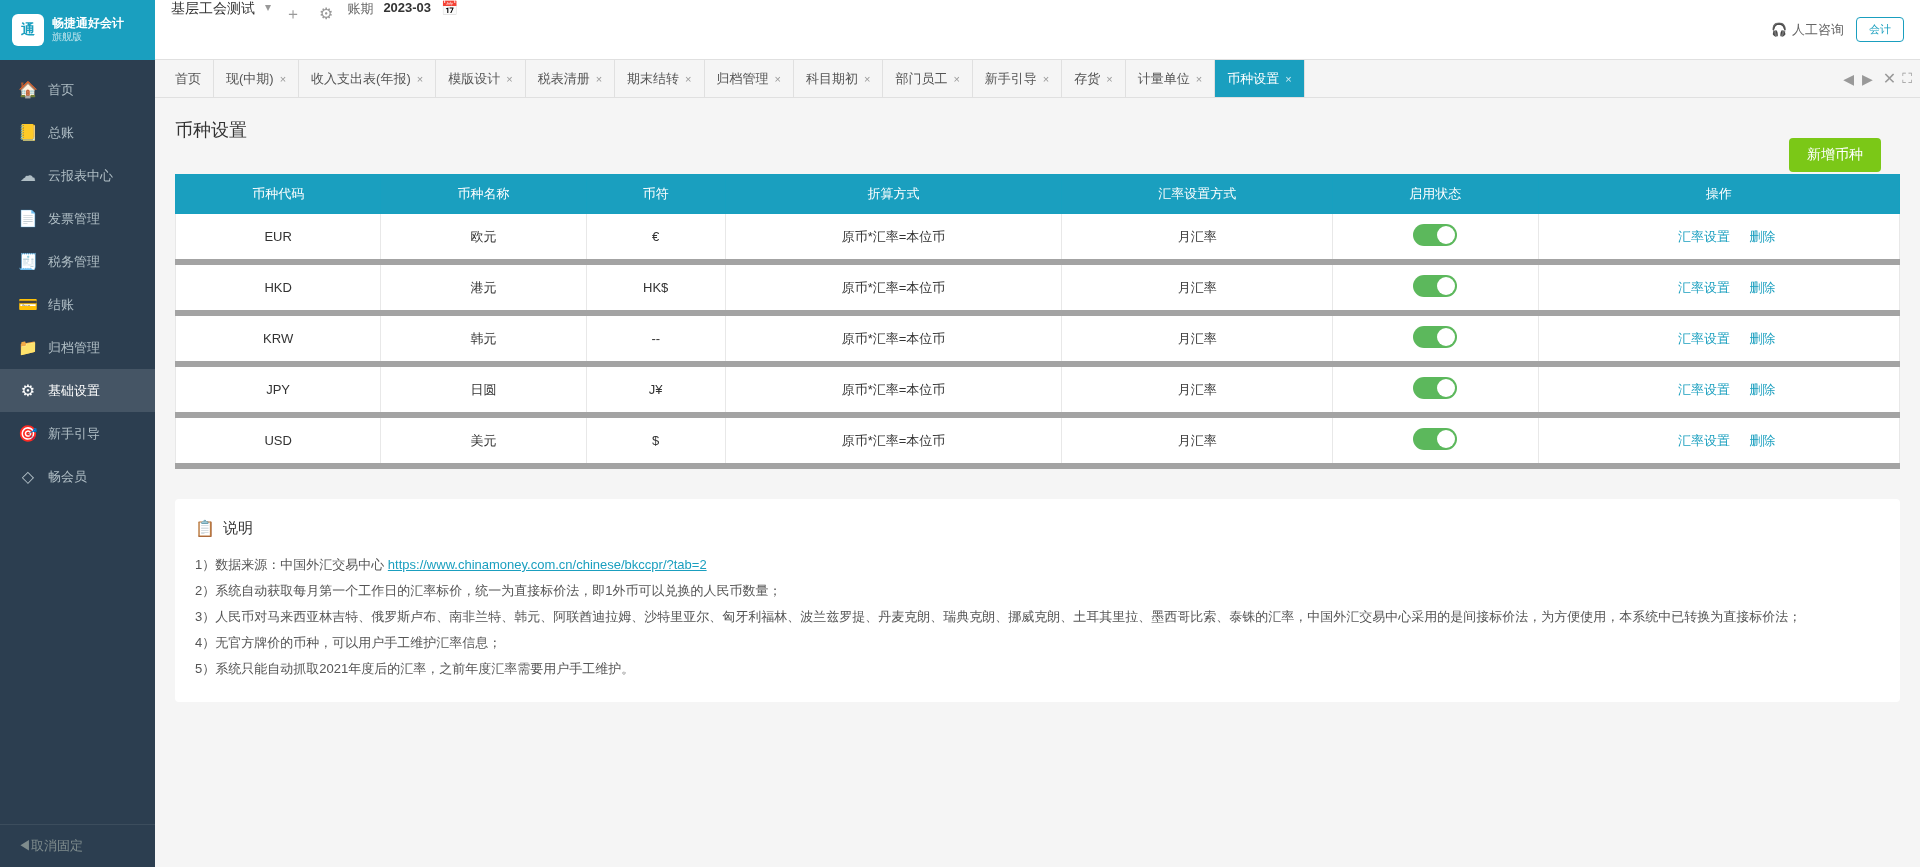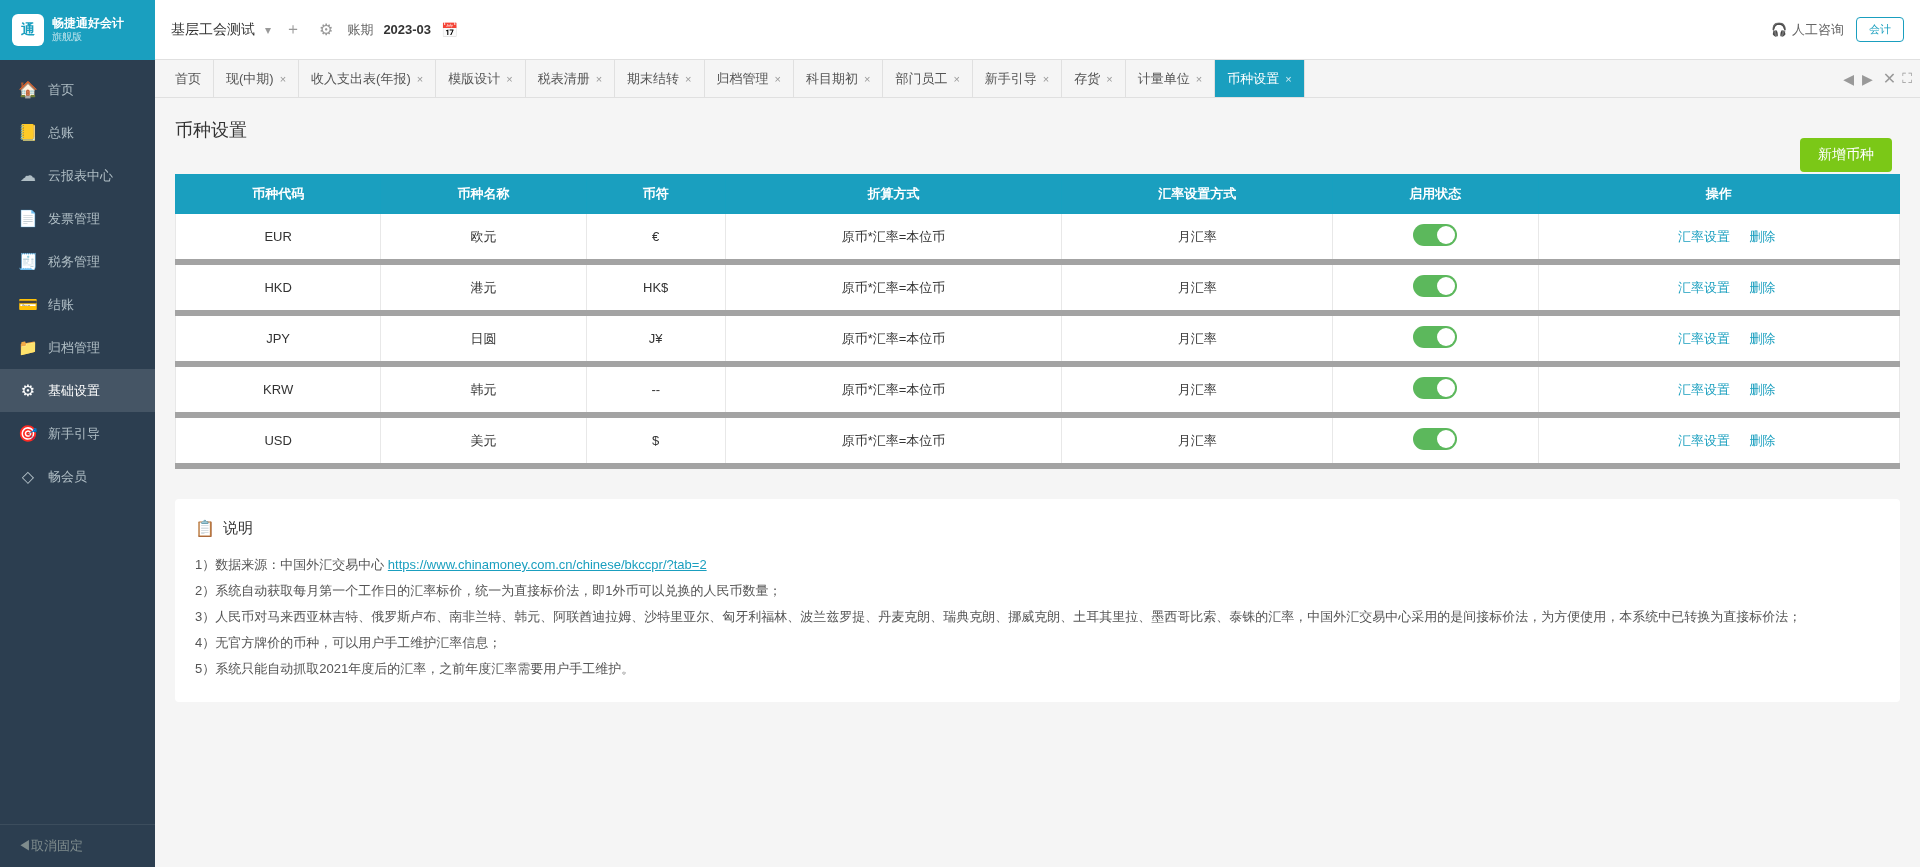--- a/index.html
+++ b/index.html
@@ -50,21 +50,21 @@
       display: flex; align-items: center; gap: 6px;
     }
 
     
     .main { flex: 1; display: flex; flex-direction: column; overflow: hidden; }
 
     
     .top-header {
       background: #fff;
       height: 60px;
-      display: flex; align-items: center;
+      display: flex; 
       padding: 0 16px;
       border-bottom: 1px solid #e0e0e0;
       gap: 10px;
     }
     .workspace-name { font-size: 14px; color: #333; }
     .workspace-arrow { color: #999; font-size: 12px; cursor: pointer; }
     .header-add { color: #999; cursor: pointer; font-size: 16px; padding: 4px; }
     .header-settings { color: #999; cursor: pointer; font-size: 16px; padding: 4px; }
     .period-label { color: #666; font-size: 13px; }
     .period-value { color: #333; font-size: 13px; font-weight: bold; }
@@ -121,21 +121,21 @@
 
     .page-title {
       font-size: 18px;
       color: #333;
       margin-bottom: 16px;
       font-weight: normal;
     }
 
     .new-btn {
       position: absolute;
-      right: 8px;
+      right: 19px;
       top: 20px;
       background: #7bc817;
       color: #fff;
       border: none;
       padding: 8px 18px;
       border-radius: 4px;
       cursor: pointer;
       font-size: 14px;
     }
 
@@ -152,21 +152,21 @@
       border-collapse: collapse;
       background: #fff;
     }
     .data-table thead tr {
       background: #1a9fbf;
       color: #fff;
     }
     .data-table thead th {
       padding: 10px 14px;
       text-align: center;
-      font-weight: bold;
+      font-weight: normal;
       font-size: 13px;
       border: 1px solid #17a0c0;
     }
     .data-table tbody tr {
       background: #fff;
       border-bottom: 6px solid #a3a3a3;
     }
     .data-table tbody td {
       padding: 10px 14px;
       text-align: center;
@@ -404,37 +404,37 @@
       <td>月汇率</td>
       <td>
         <div class="toggle-switch"></div>
       </td>
       <td>
         <span class="action-link">汇率设置</span>
         <span class="action-delete">删除</span>
       </td>
     </tr>
             <tr>
+      <td>KRW</td>
+      <td>韩元</td>
+      <td>--</td>
+      <td>原币*汇率=本位币</td>
+      <td>月汇率</td>
+      <td>
+        <div class="toggle-switch"></div>
+      </td>
+      <td>
+        <span class="action-link">汇率设置</span>
+        <span class="action-delete">删除</span>
+      </td>
+    </tr>
+            <tr>
       <td>JPY</td>
       <td>日圆</td>
       <td>J¥</td>
-      <td>原币*汇率=本位币</td>
-      <td>月汇率</td>
-      <td>
-        <div class="toggle-switch"></div>
-      </td>
-      <td>
-        <span class="action-link">汇率设置</span>
-        <span class="action-delete">删除</span>
-      </td>
-    </tr>
-            <tr>
-      <td>KRW</td>
-      <td>韩元</td>
-      <td>--</td>
       <td>原币*汇率=本位币</td>
       <td>月汇率</td>
       <td>
         <div class="toggle-switch"></div>
       </td>
       <td>
         <span class="action-link">汇率设置</span>
         <span class="action-delete">删除</span>
       </td>
     </tr>

